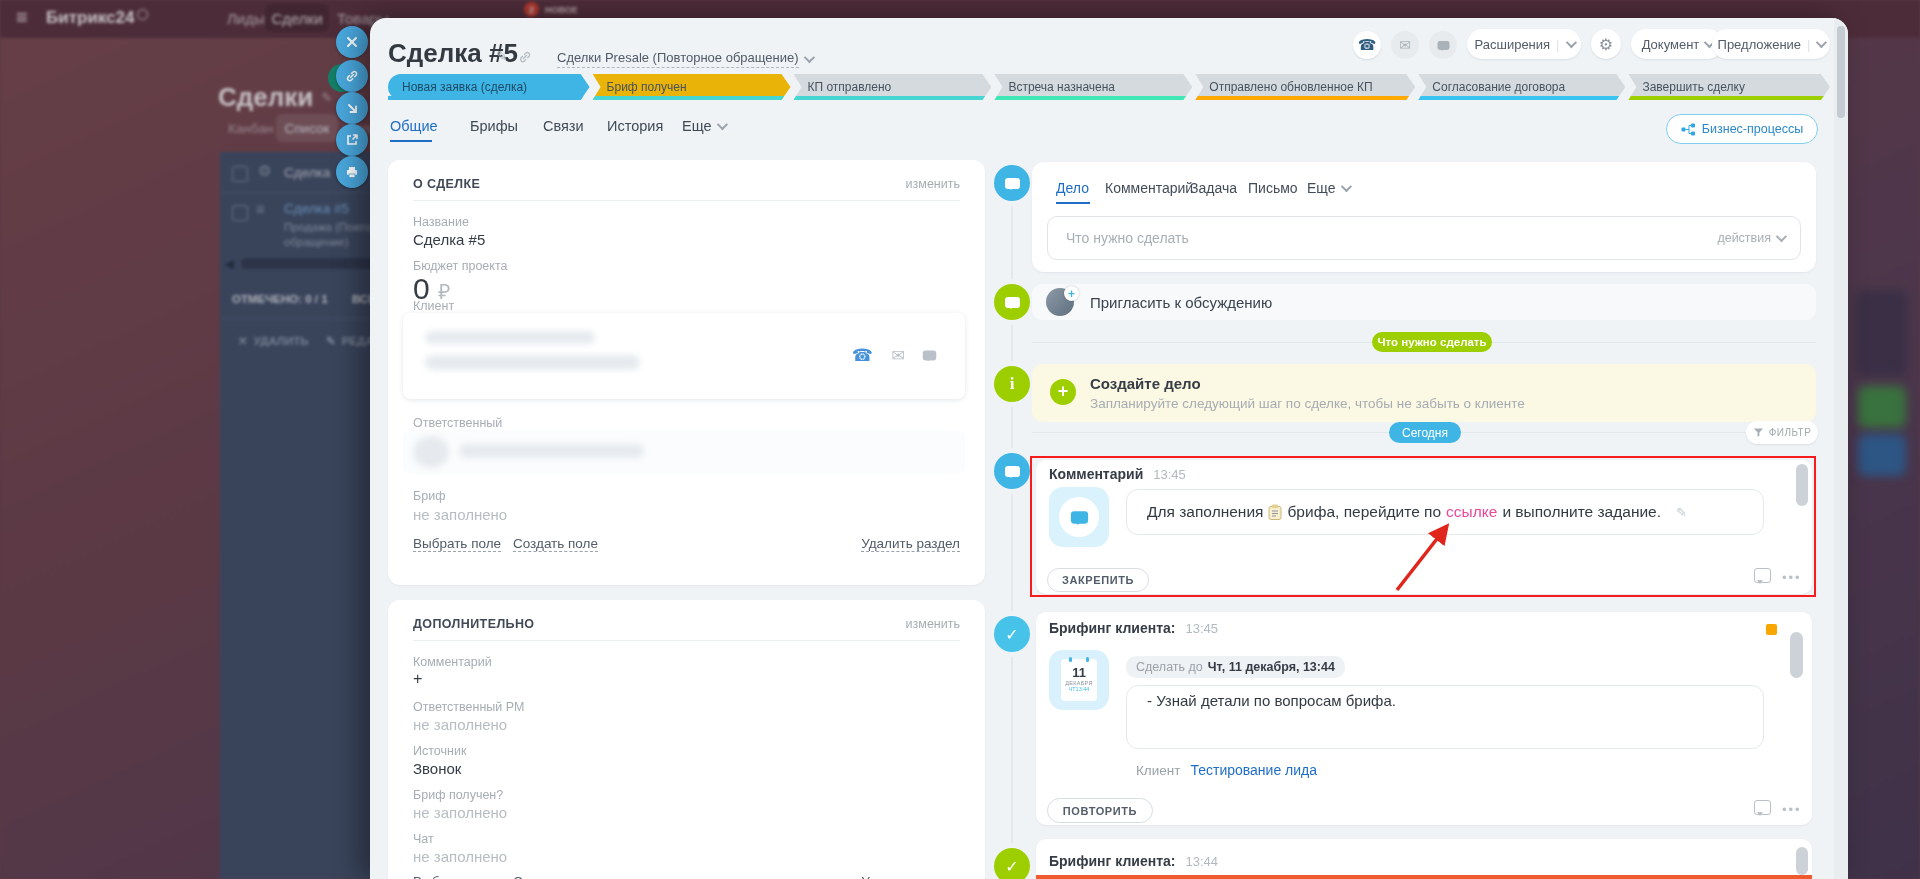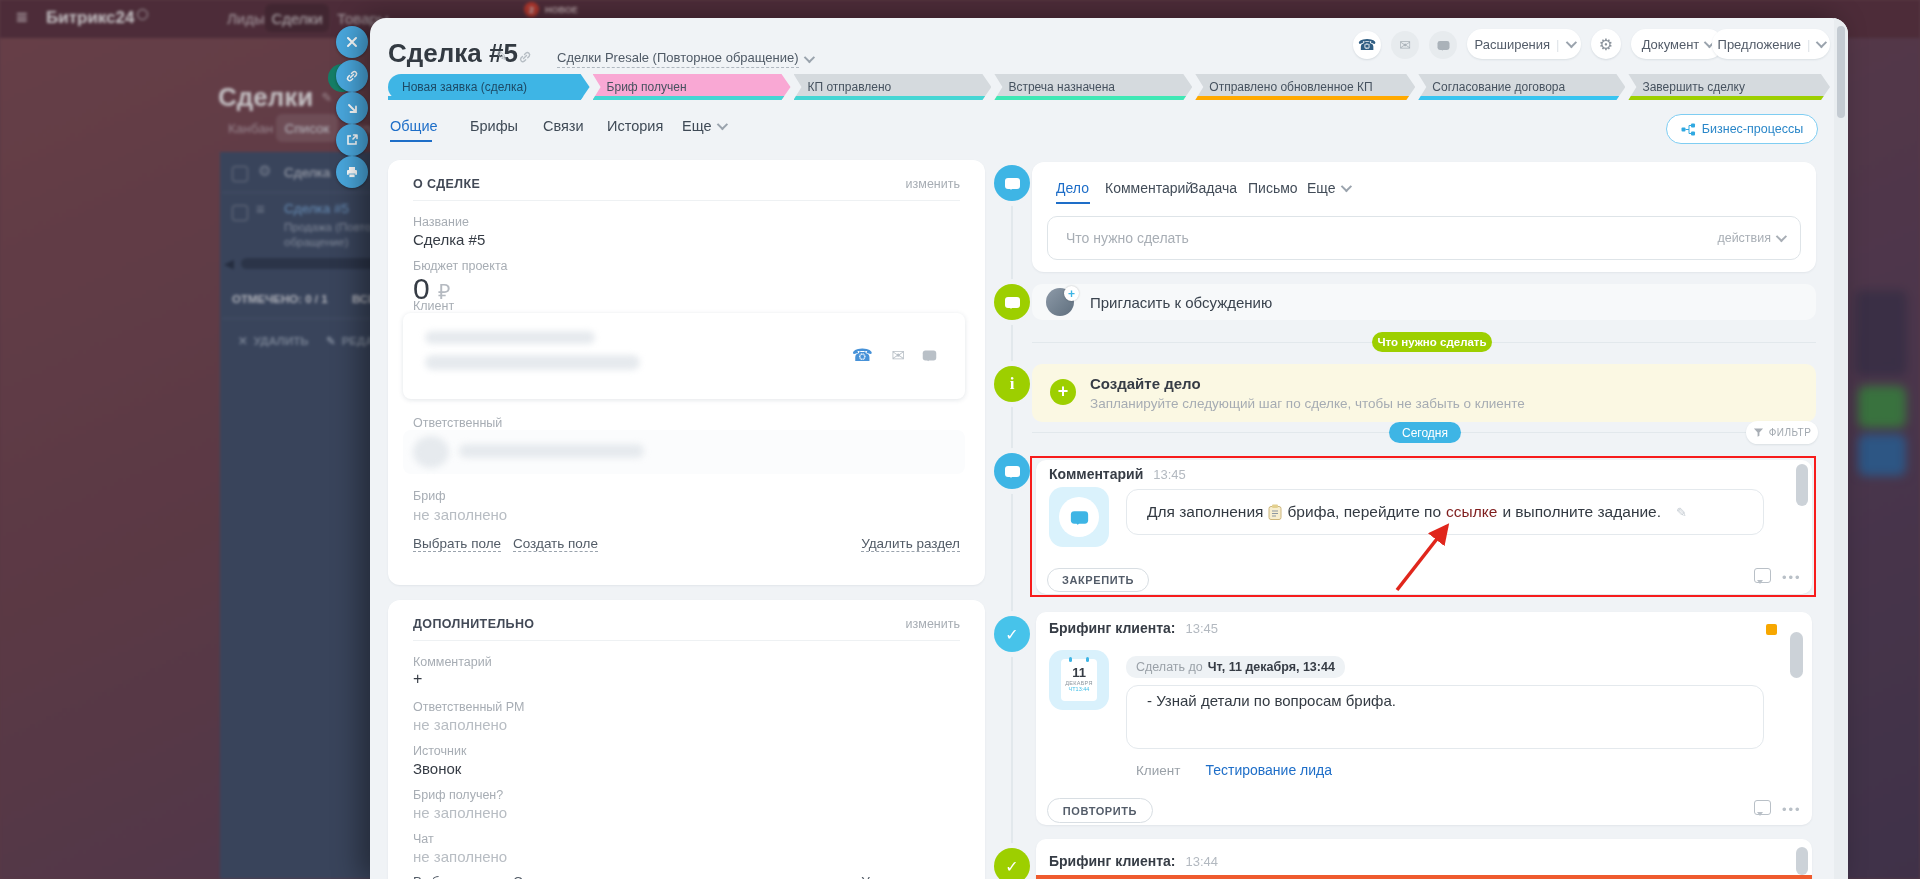--- a/index.html
+++ b/index.html
@@ -164,21 +164,21 @@
       <span>Предложение</span>
       <span style="color:#dfe4e8;margin:0 6px;">|</span>
       <span class="chev" style="color:#9aa3ad;margin-left:0;"></span>
     </div>
 
     <div class="abs" style="left:18px;top:56px;width:1442px;height:30px;display:flex;gap:3px;">
       <div class="stg" style="flex: 1.02 1 0%; background: rgb(62, 181, 229);">
           <span>Новая заявка (сделка)</span>
           <i class="ul" style="background: rgb(62, 181, 229);"></i>
         </div>
-      <div class="stg" style="flex: 1 1 0%; background: #f9a8d4;">
+      <div class="stg" style="flex: 1 1 0%; background: #eab308;">
           <span>Бриф получен</span>
           <i class="ul" style="background: rgb(69, 214, 212);"></i>
         </div>
       <div class="stg" style="flex: 1 1 0%; background: rgb(213, 218, 222);">
           <span>КП отправлено</span>
           <i class="ul" style="background: rgb(69, 214, 212);"></i>
         </div>
       <div class="stg" style="flex: 1 1 0%; background: rgb(213, 218, 222);">
           <span>Встреча назначена</span>
           <i class="ul" style="background: rgb(63, 232, 181);"></i>
@@ -357,21 +357,21 @@
       </div>
       <div class="abs flex" style="left:90px;top:29px;width:636px;height:44px;border:1px solid #e4e9ed;border-radius:12px;background:#fff;">
         <span style="margin-left:20px;font-size:15.5px;color:#333a42;display:inline-flex;align-items:center;gap:5px;">
           <span>Для заполнения</span>
           <svg width="14" height="16" viewBox="0 0 14 16">
               <rect x="1" y="2.5" width="12" height="13" rx="2" fill="#f7eecf" stroke="#cdb67c"></rect>
               <rect x="4" y="0.5" width="6" height="3.5" rx="1" fill="#e3d08e"></rect>
               <path d="M4 7h6M4 9.5h6M4 12h4" stroke="#8d97a1" stroke-width="1" fill="none"></path>
             </svg>
           <span>брифа, перейдите по</span>
-          <span style="color:#7f1d1d;cursor:pointer;">ссылке</span>
+          <span style="color:#ec4899;cursor:pointer;">ссылке</span>
           <span>и выполните задание.</span>
           <span style="color:#c3cad1;font-size:13px;margin-left:10px;cursor:pointer;">✎</span>
         </span>
       </div>
       <div class="abs btnpill" style="left:11px;top:108px;width:100px;height:22px;">
           <span>ЗАКРЕПИТЬ</span>
         </div>
       <div class="abs cmicon" style="left:718px;top:108px;"></div>
       <div class="abs dots" style="left:746px;top:110px;">•••</div>
       <div class="abs avstrip" style="left:760px;top:4px;width:12px;height:42px;"></div>
@@ -398,21 +398,21 @@
       </div>
       <div class="abs flex" style="left:90px;top:44px;height:22px;background:#eef2f5;border-radius:10px;padding:0 10px;">
         <span style="font-size:12.5px;color:#9aa1a8;">Сделать до</span>
         <span style="font-size:12.5px;font-weight:bold;color:#363c45;margin-left:5px;">Чт, 11 декабря, 13:44</span>
       </div>
       <div class="abs" style="left:90px;top:73px;width:636px;height:62px;border:1px solid #e4e9ed;border-radius:12px;background:#fff;">
         <div style="margin:6px 0 0 20px;font-size:15px;color:#333a42;">- Узнай детали по вопросам брифа.</div>
       </div>
       <div class="abs flex" style="left:100px;top:150px;">
         <span style="font-size:13.5px;color:#9aa1a8;">Клиент</span>
-        <span style="font-size:14px;color:#1e6ec8;margin-left:25px;cursor:pointer;">Тестирование лида</span>
+        <span style="font-size:14px;color:#1e6ec8;margin-left:10px;cursor:pointer;">Тестирование лида</span>
       </div>
       <div class="abs btnpill" style="left:11px;top:186px;width:104px;height:23px;">
           <span>ПОВТОРИТЬ</span>
         </div>
       <div class="abs cmicon" style="left:718px;top:188px;"></div>
       <div class="abs dots" style="left:746px;top:190px;">•••</div>
     </div>
 
     <div class="tlic" style="top:830px;background:#9dcf00;">
         <span style="color:#fff;font-size:16px;">✓</span>

